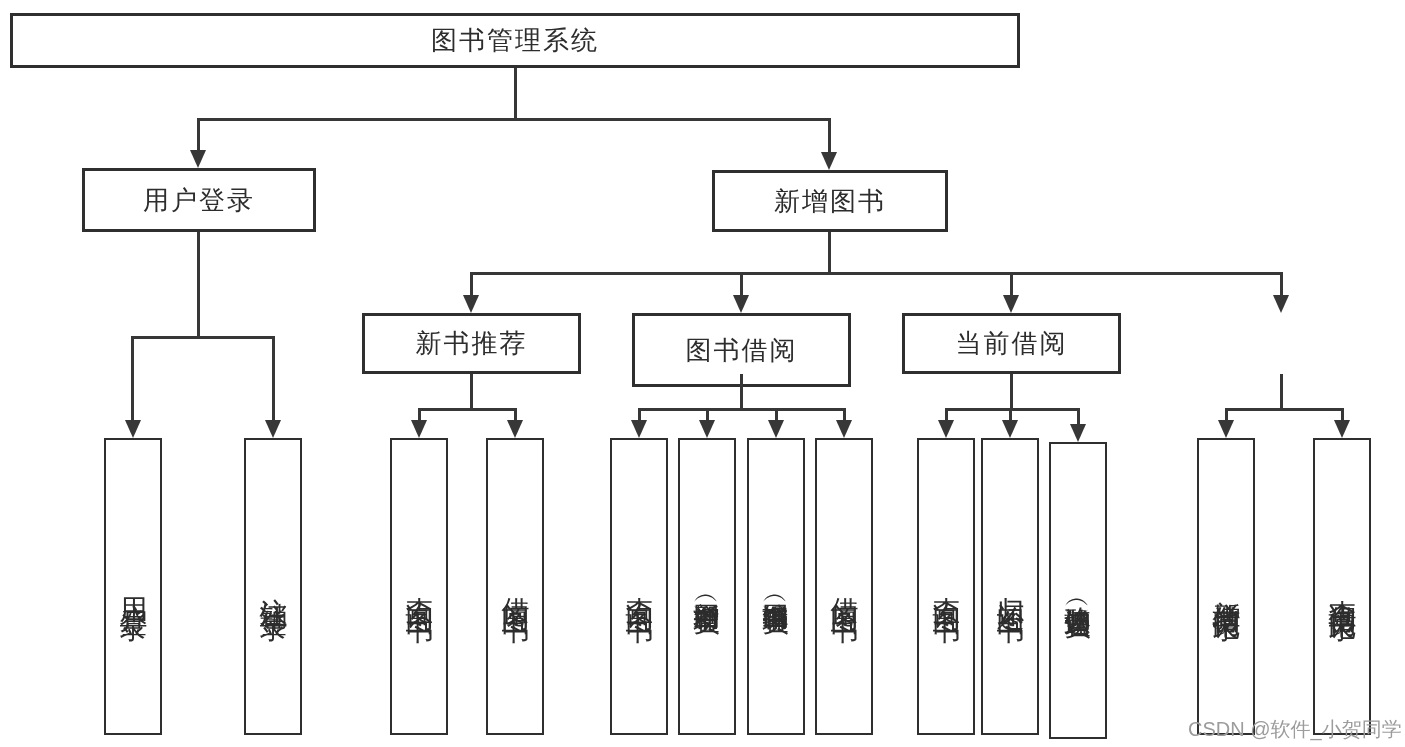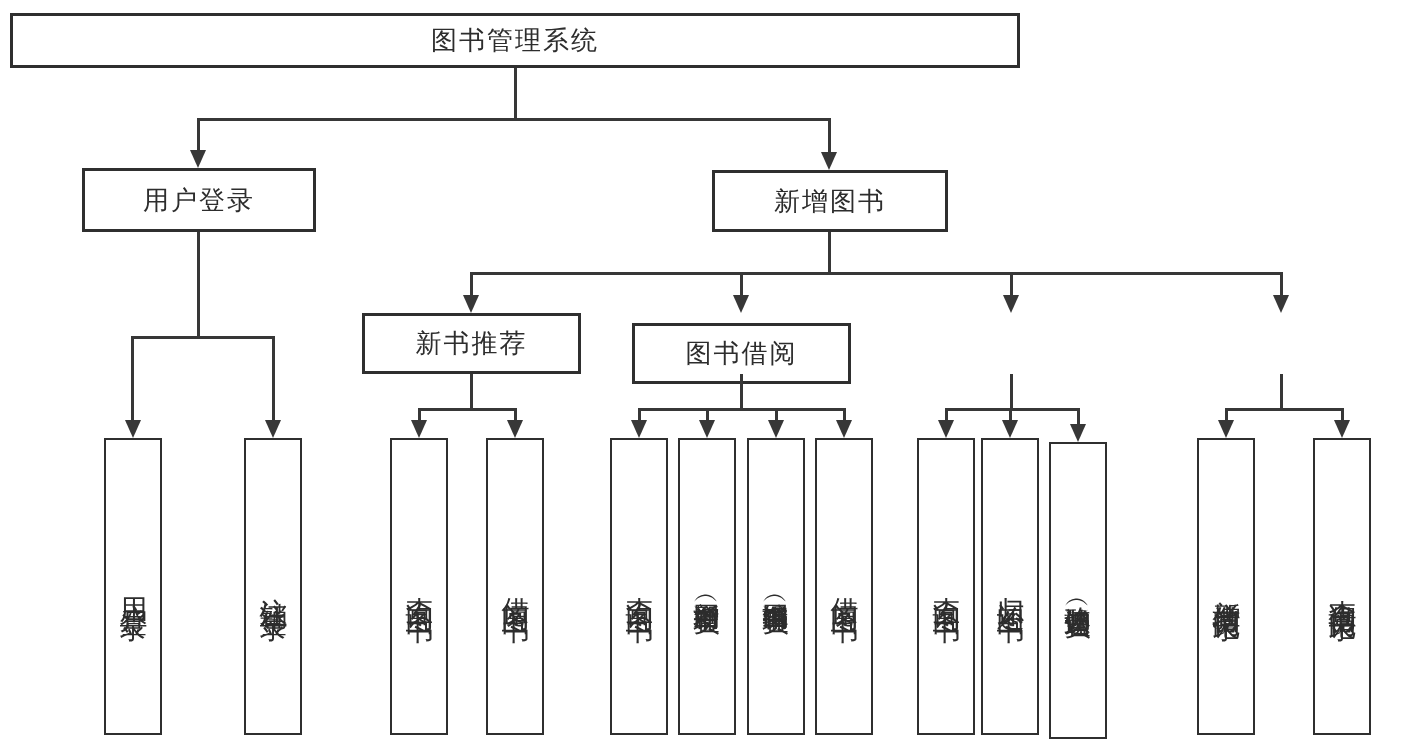--- a/index.html
+++ b/index.html
@@ -32,22 +32,25 @@
     <span>用户登录</span>
   </div>
 
   <div class="node h" style="left:712px;top:170px;width:236px;height:62px">
     <span>新增图书</span>
   </div>
 
   <div class="node h" style="left:362px;top:313px;width:219px;height:61px">
     <span>新书推荐</span>
   </div>
-  <div class="node h" style="left:632px;top:323px;width:219px;height:61px">
+  <div class="node h" style="left:632px;top:313px;width:219px;height:74px">
     <span>图书借阅</span>
+  </div>
+  <div class="node h" style="left:902px;top:313px;width:219px;height:61px">
+    <span>当前借阅</span>
   </div>
 
   <div class="node v" style="left:104px;top:438px;width:58px;height:297px">
     <span style="letter-spacing: 6px;">用户登录</span>
   </div>
   <div class="node v" style="left:244px;top:438px;width:58px;height:297px">
     <span style="letter-spacing: 6px;">注销登录</span>
   </div>
 
   <div class="node v" style="left:390px;top:438px;width:58px;height:297px">
@@ -139,13 +142,14 @@
   <div class="vline" style="left:1077px;top:408px;height:18px"></div>
   <div class="arrow" style="left:1070px;top:424px"></div>
 
   <div class="vline" style="left:1280px;top:374px;height:34px"></div>
   <div class="hline" style="left:1225px;top:408px;width:118px"></div>
   <div class="vline" style="left:1225px;top:408px;height:14px"></div>
   <div class="arrow" style="left:1218px;top:420px"></div>
   <div class="vline" style="left:1341px;top:408px;height:14px"></div>
   <div class="arrow" style="left:1334px;top:420px"></div>
 
+  <div class="watermark">CSDN @软件_小贺同学</div>
 </div>
 
 </body></html>

